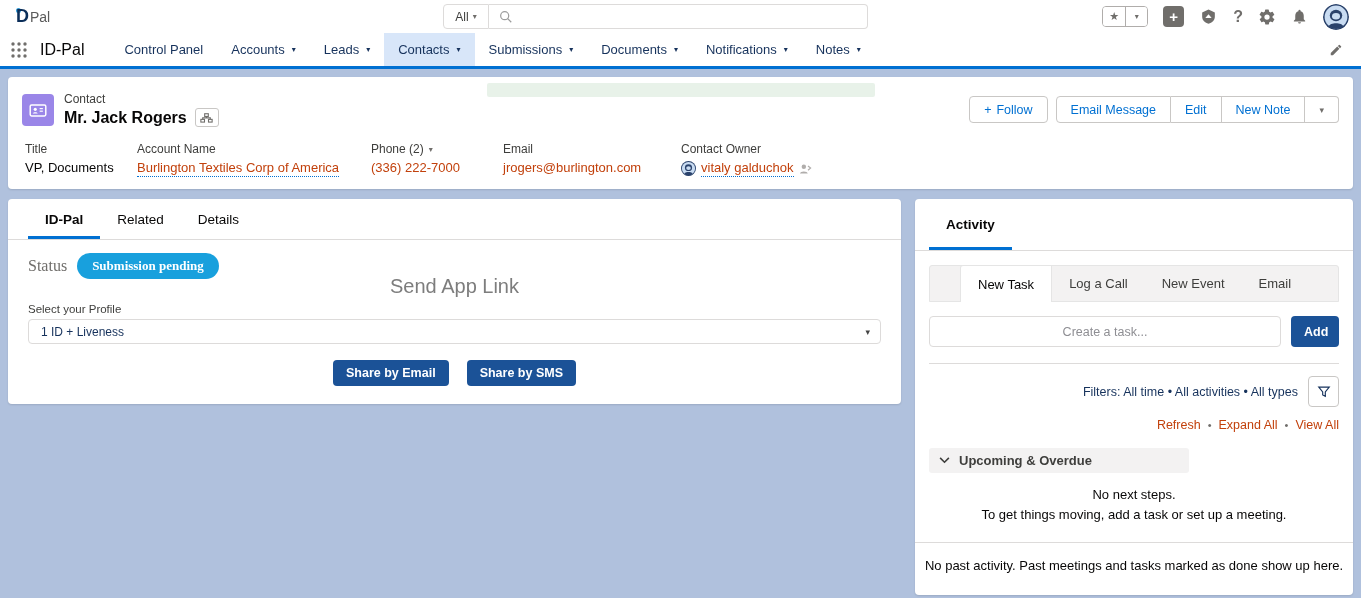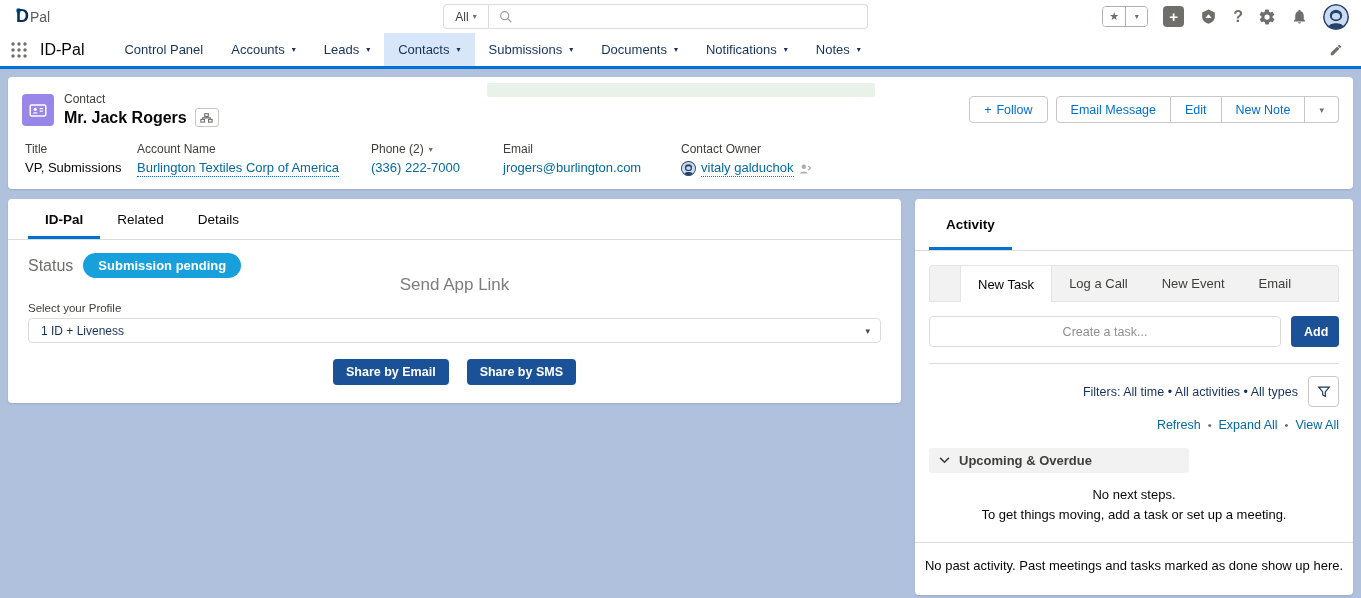--- a/index.html
+++ b/index.html
@@ -55,34 +55,34 @@
   .btn-group { display: flex; }
   .btn-group .btn-neutral { border-radius: 0; border-left: none; }
   .btn-group .btn-neutral:first-child { border-radius: 4px 0 0 4px; border-left: 1px solid #c9c7c5; }
   .btn-group .btn-neutral:last-child { border-radius: 0 4px 4px 0; }
   .grp-caret { font-size: 9px; color: #706e6b; }
   .ch-fields { display: flex; padding: 15px 14px 0 17px; }
   .field { }
   .fw1 { width: 112px; } .fw2 { width: 234px; } .fw3 { width: 132px; } .fw4 { width: 178px; }
   .f-label { font-size: 12px; color: #3e3e3c; display: flex; align-items: center; gap: 5px; }
   .f-value { font-size: 13px; color: #080707; margin-top: 4px; display: flex; align-items: center; gap: 5px; }
-  .link { color: #0369a1; cursor: pointer; text-decoration: none; }
+  .link { color: #c2410c; cursor: pointer; text-decoration: none; }
   .dotted { border-bottom: 1px dotted #0070d2; padding-bottom: 1px; }
   .label-caret { font-size: 8px; color: #706e6b; cursor: pointer; }
 
   
   .main-row { display: flex; gap: 14px; margin-top: 10px; align-items: flex-start; }
   .left-card { flex: 0 0 893px; min-height: 192px; position: relative; }
   .tabs { display: flex; padding-left: 20px; border-bottom: 1px solid #dddbda; height: 41px; align-items: stretch; }
   .tab { padding: 0 17px; font-size: 13.5px; color: #080707; display: flex; align-items: center; cursor: pointer; }
   .tab.active { font-weight: 700; box-shadow: inset 0 -3px 0 #0070d2; }
-  .status-row { display: flex; align-items: center; padding: 13px 0 0 20px; }
+  .status-row { display: flex; align-items: center; padding: 13px 0 0 20px; font-family: Liberation Serif, serif; }
   .status-label { font-size: 16px; color: #706e6b; }
   .pill { margin-left: 10px; background: #18a0dd; color: #fff; font-weight: 700; font-size: 13px; padding: 5px 15px; border-radius: 14px; }
-  .send-heading { position: absolute; left: 0; right: 0; top: 76px; text-align: center; font-size: 17px; color: #7d7d7d; pointer-events: none; }
+  .send-heading { position: absolute; left: 0; right: 0; top: 76px; text-align: center; font-size: 20px; color: #7d7d7d; pointer-events: none; }
   .profile-label { margin: 24px 0 0 20px; font-size: 11.5px; color: #3e3e3c; }
   .select-box { margin: 4px 20px 0 20px; height: 25px; border: 1px solid #dddbda; border-radius: 4px; display: flex; align-items: center; justify-content: space-between; padding: 0 10px 0 12px; cursor: pointer; }
   .select-value { font-size: 12px; color: #16325c; }
   .select-caret { font-size: 9px; color: #444; }
   .share-row { display: flex; justify-content: center; gap: 18px; margin-top: 16px; padding-bottom: 18px; }
   .btn-brand { background: #1b5297; color: #fff; border: none; border-radius: 4px; font-size: 12.5px; font-weight: 700; padding: 6px 13px; cursor: pointer; font-family: "Liberation Sans", sans-serif; }
 
   
   .right-card { flex: 1; min-height: 360px; }
   .act-tabs { display: flex; padding-left: 14px; border-bottom: 1px solid #dddbda; height: 52px; align-items: stretch; }
@@ -264,21 +264,21 @@
           <button class="btn-neutral">
             <span class="grp-caret">▾</span>
           </button>
         </div>
       </div>
     </div>
 
     <div class="ch-fields">
       <div class="field fw1">
         <div class="f-label">Title</div>
-        <div class="f-value">VP, Submissions</div>
+        <div class="f-value">VP, Documents</div>
       </div>
       <div class="field fw2">
         <div class="f-label">Account Name</div>
         <div class="f-value">
             <a class="link dotted">Burlington Textiles Corp of America</a>
           </div>
       </div>
       <div class="field fw3">
         <div class="f-label">
           <span>Phone (2)</span>

